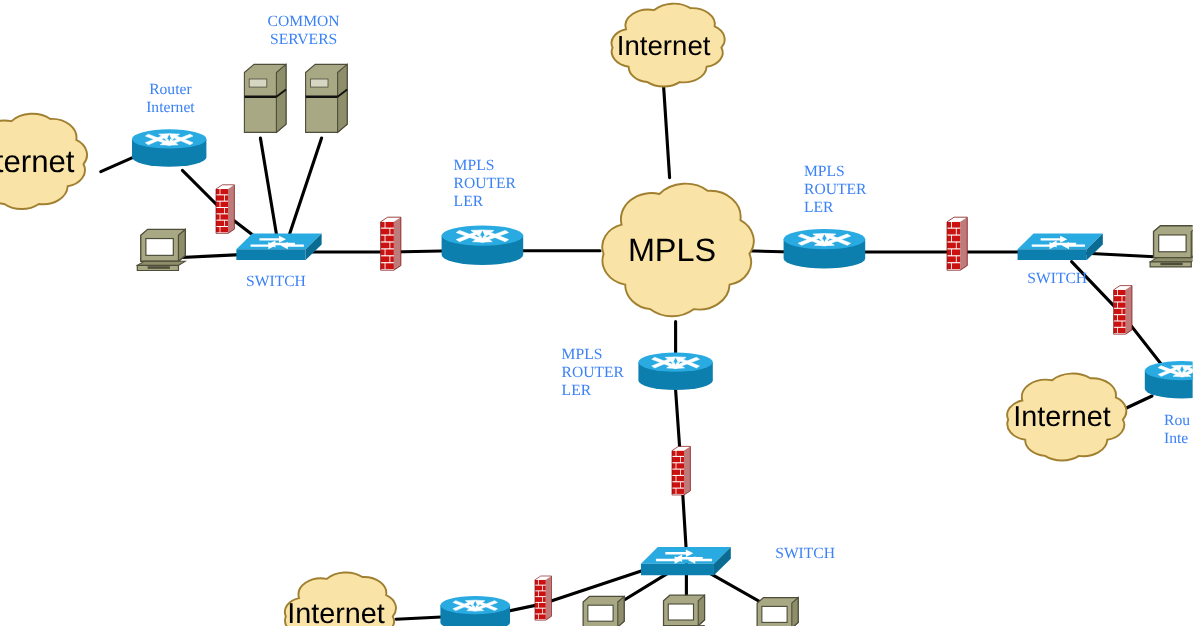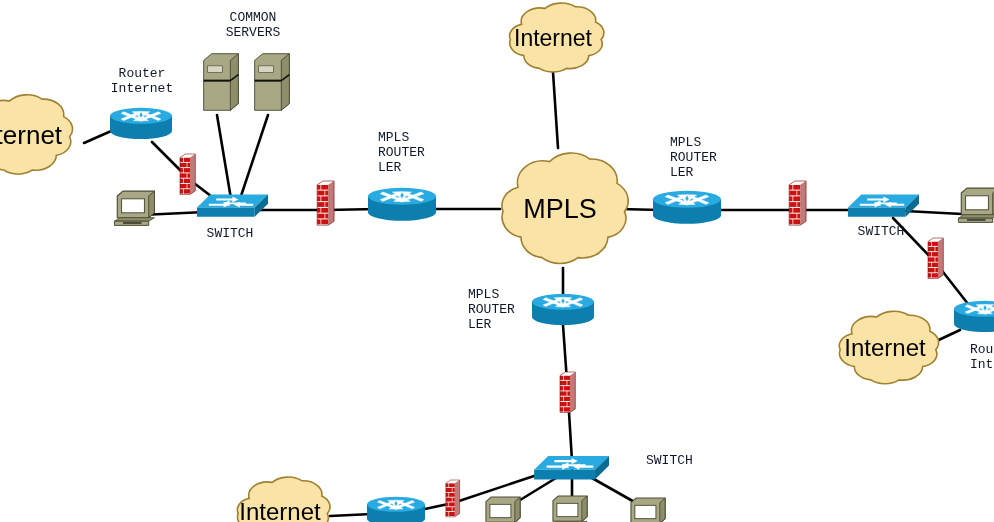--- a/index.html
+++ b/index.html
@@ -23,23 +23,23 @@
     width: 994px;
     height: 522px;
     pointer-events: none;
   }
   .node {
     position: absolute;
     transform: translate(-50%, -50%);
   }
   .label {
     position: absolute;
-    font-family: Liberation Mono, monospace;
+    font-family: Liberation Serif, serif;
     font-size: 13px;
-    color: #0f172a;
+    color: #3b82f6;
     line-height: 15px;
     white-space: pre;
     text-align: center;
     transform: translate(-50%, 0);
   }
   .label.left-al { text-align: left; transform: translate(0, 0); }
   .cloudtext {
     position: absolute;
     left: 50%;
     top: 50%;

